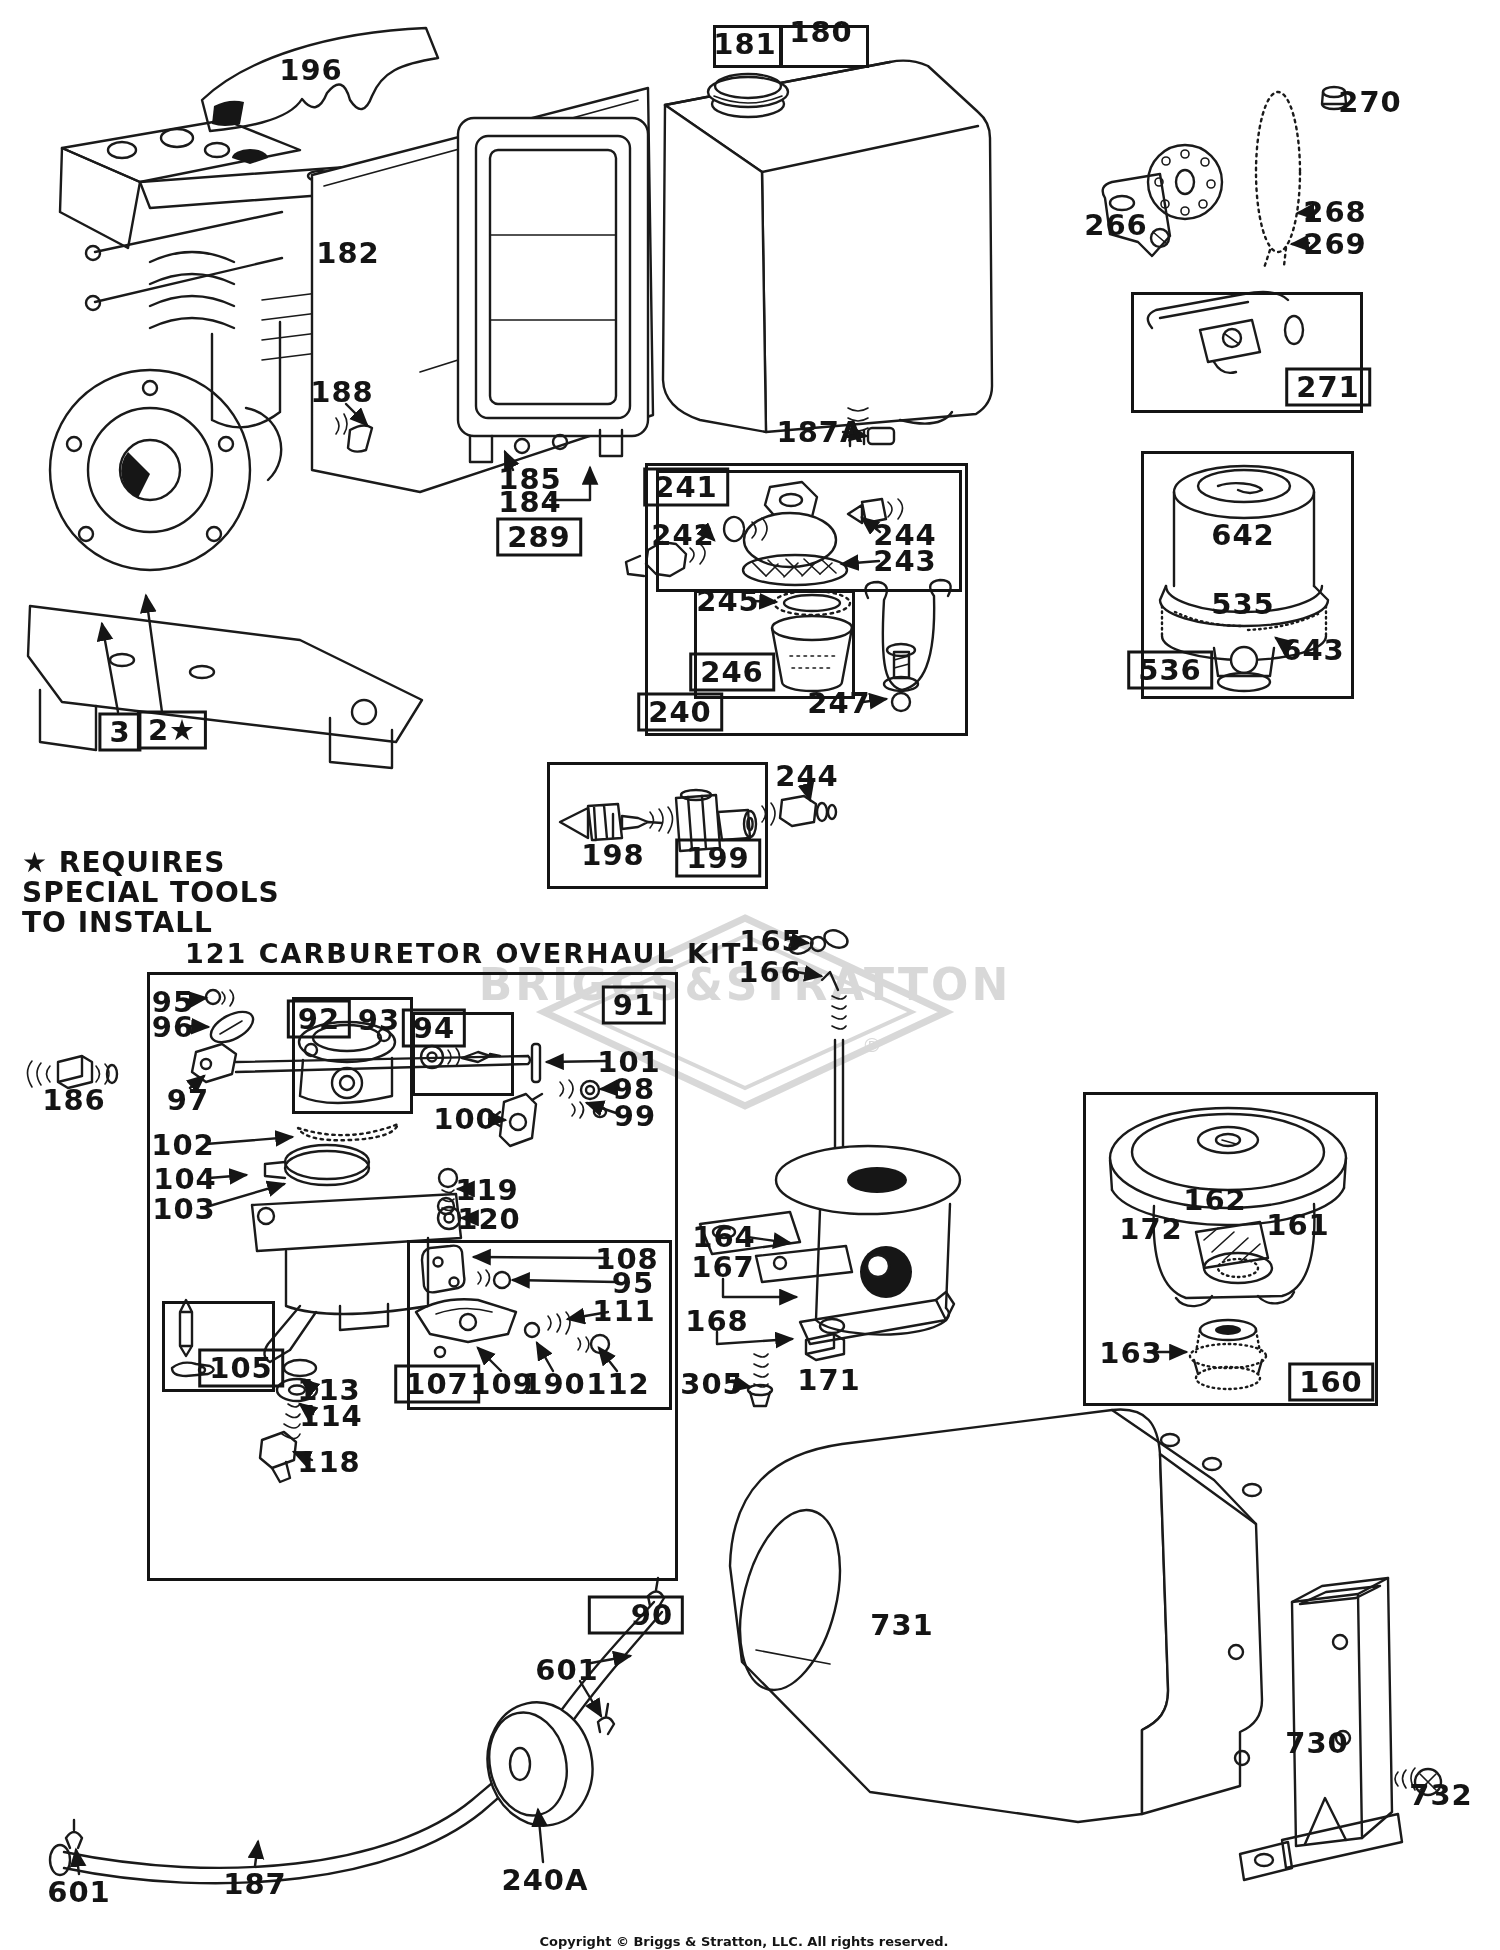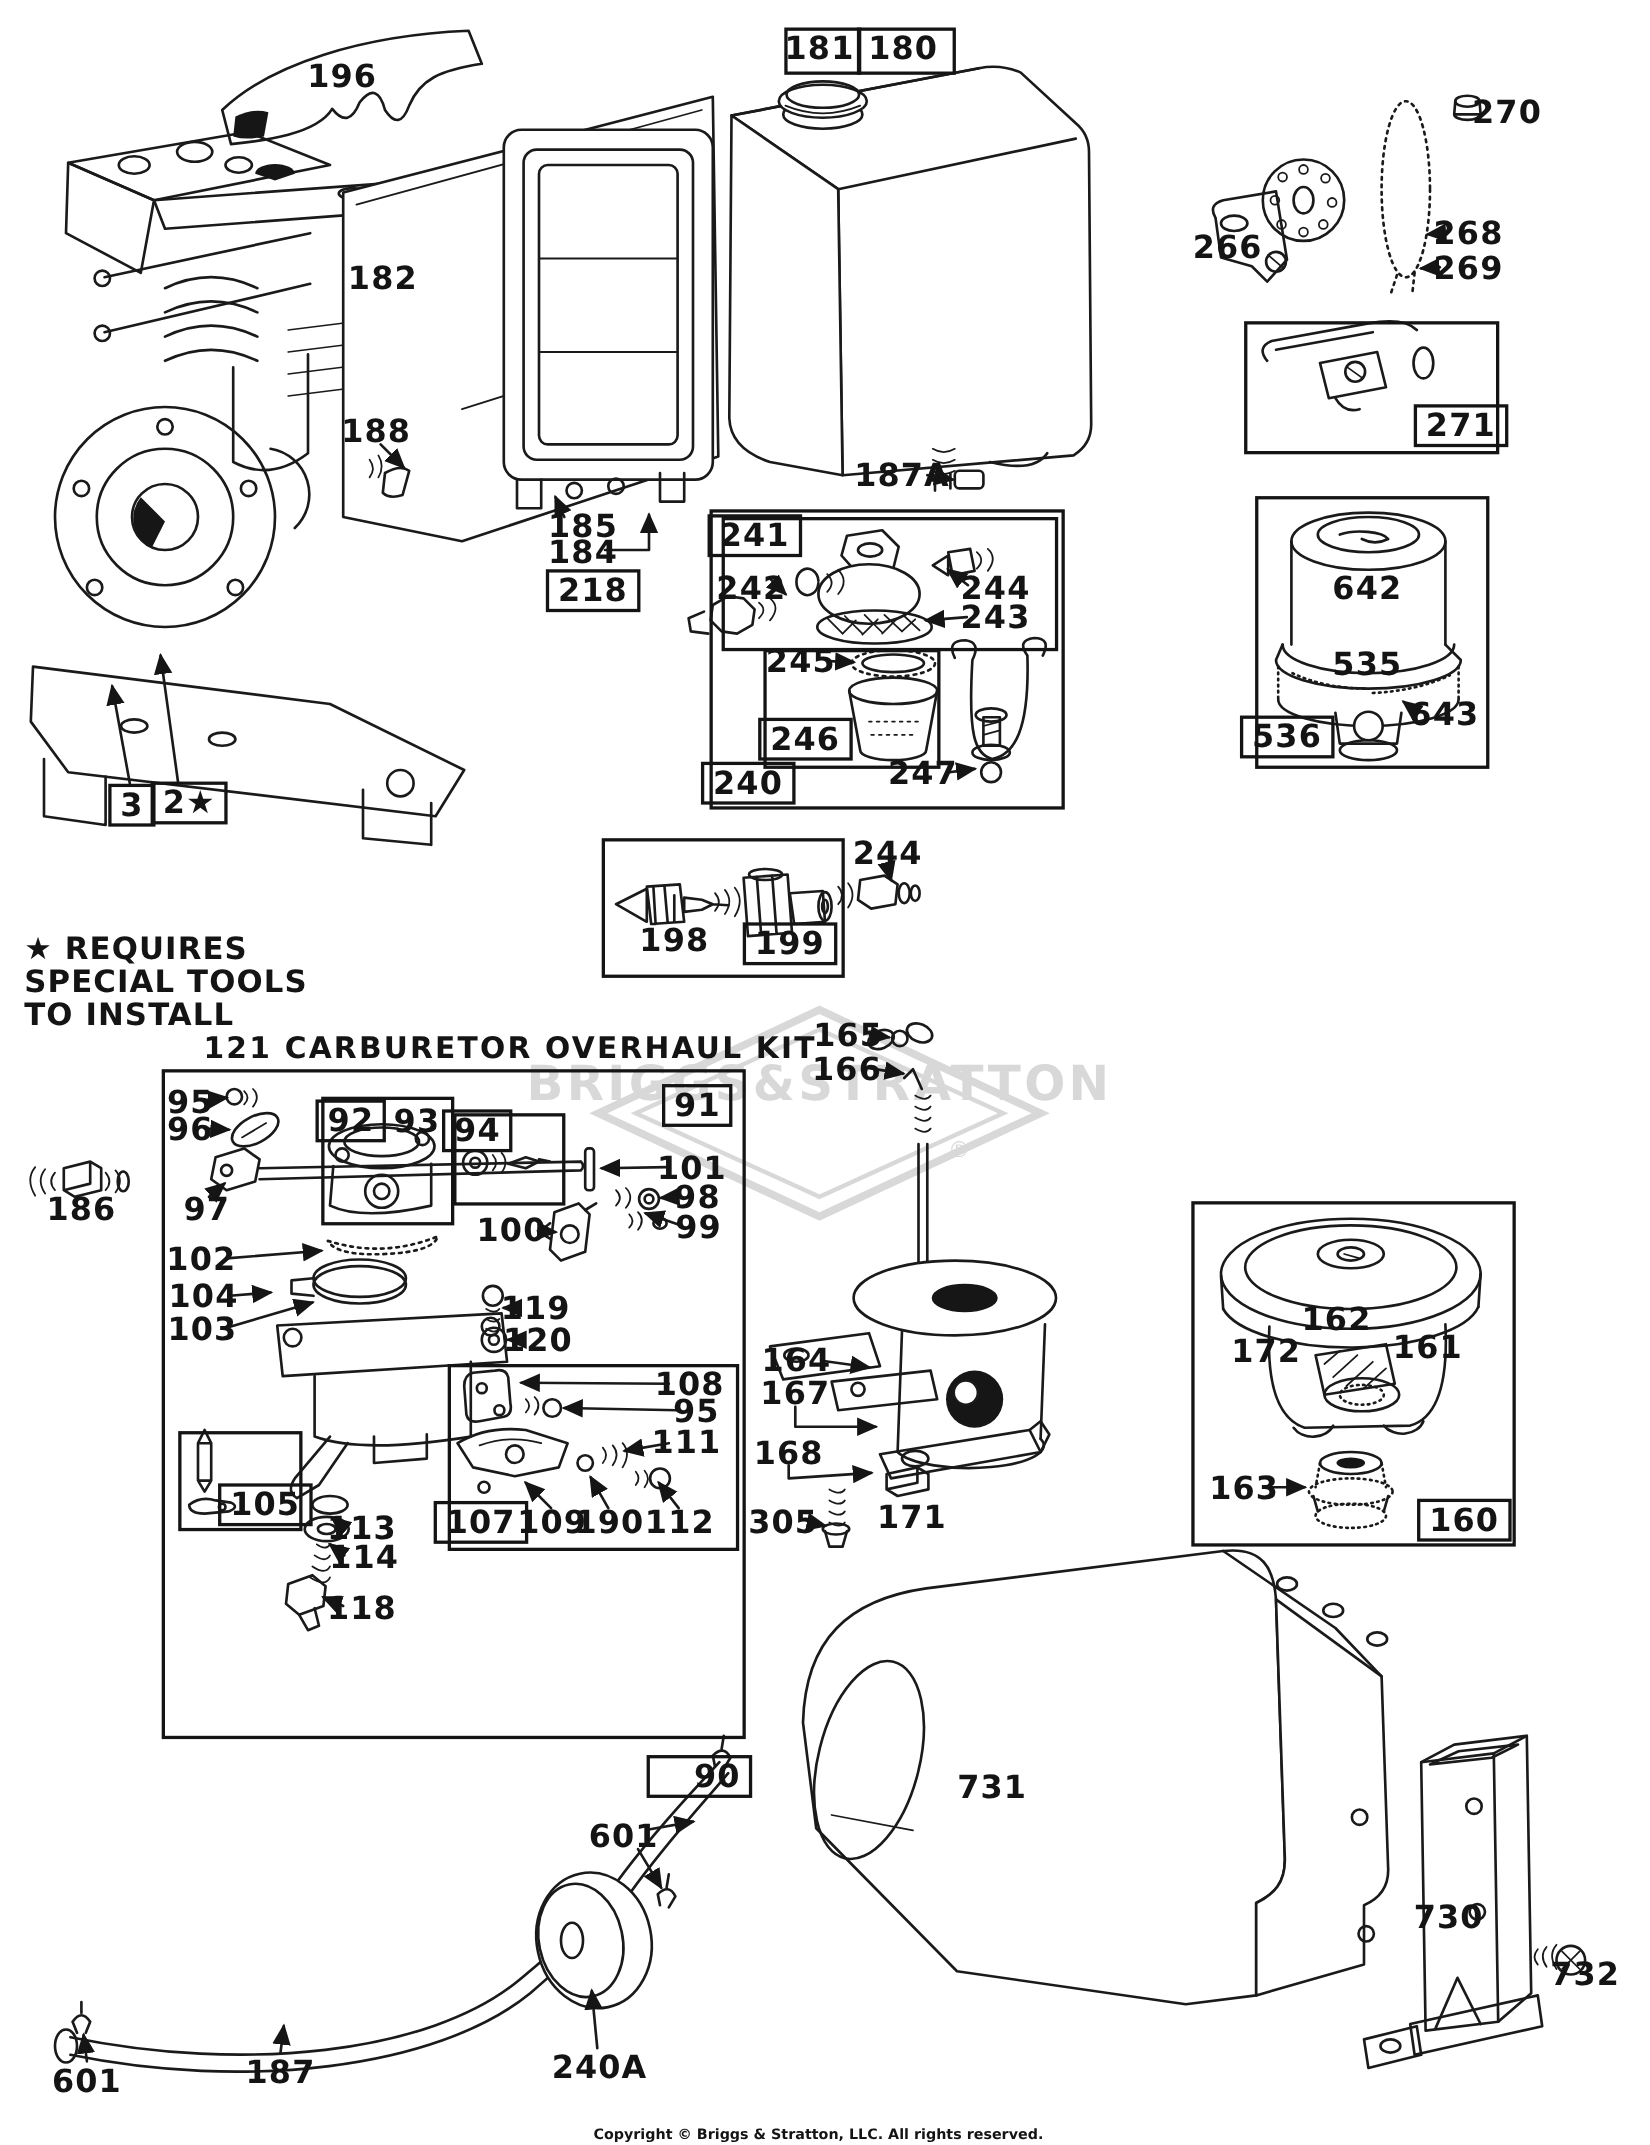--- a/index.html
+++ b/index.html
@@ -534,22 +534,22 @@
 <div class="pl" style="left:1131px;top:1353px;">163</div>
 <div class="pl" style="left:902px;top:1625px;">731</div>
 <div class="pl" style="left:1317px;top:1743px;">730</div>
 <div class="pl" style="left:1441px;top:1795px;">732</div>
 <div class="pl" style="left:567px;top:1670px;">601</div>
 <div class="pl" style="left:79px;top:1892px;">601</div>
 <div class="pl" style="left:255px;top:1884px;text-align:center;">187</div>
 <div class="pl" style="left:545px;top:1880px;">240A</div>
 
 <div class="pl" style="left:745px;top:44px;">181</div>
-<div class="pl" style="left:821px;top:44px;text-align:center;">180</div>
-<div class="pl bx" style="left:539px;top:537px;">218</div>
+<div class="pl" style="left:821px;top:32px;text-align:center;">180</div>
+<div class="pl bx" style="left:539px;top:537px;">289</div>
 <div class="pl bx" style="left:686px;top:487px;">241</div>
 <div class="pl bx" style="left:732px;top:672px;">246</div>
 <div class="pl bx" style="left:680px;top:712px;">240</div>
 <div class="pl bx" style="left:718px;top:858px;">199</div>
 <div class="pl bx" style="left:1328px;top:387px;">271</div>
 <div class="pl bx" style="left:1170px;top:670px;">536</div>
 <div class="pl bx" style="left:1331px;top:1382px;">160</div>
 <div class="pl bx" style="left:120px;top:732px;">3</div>
 <div class="pl bx" style="left:172px;top:730px;">2★</div>
 <div class="pl bx" style="left:634px;top:1005px;">91</div>

